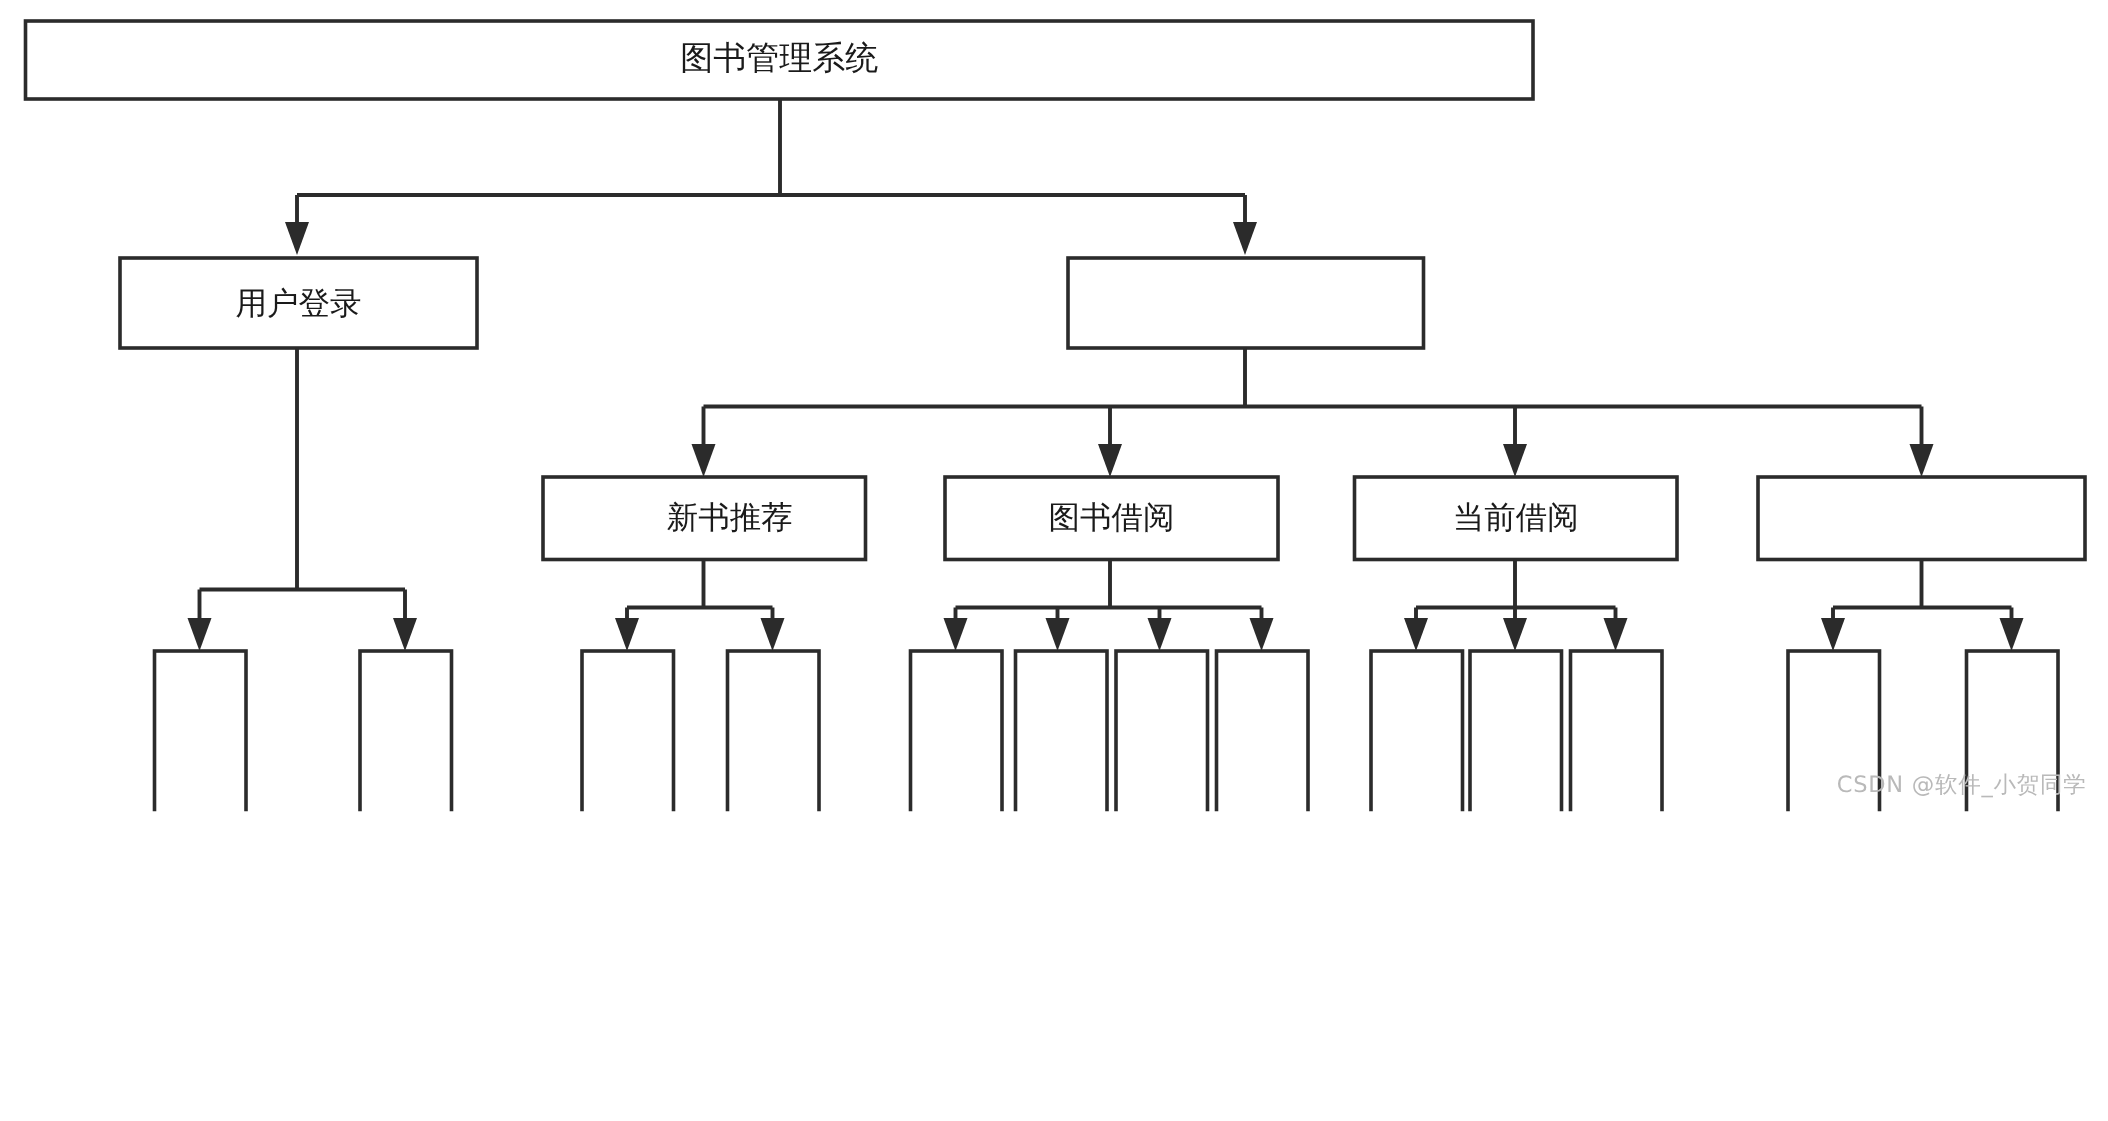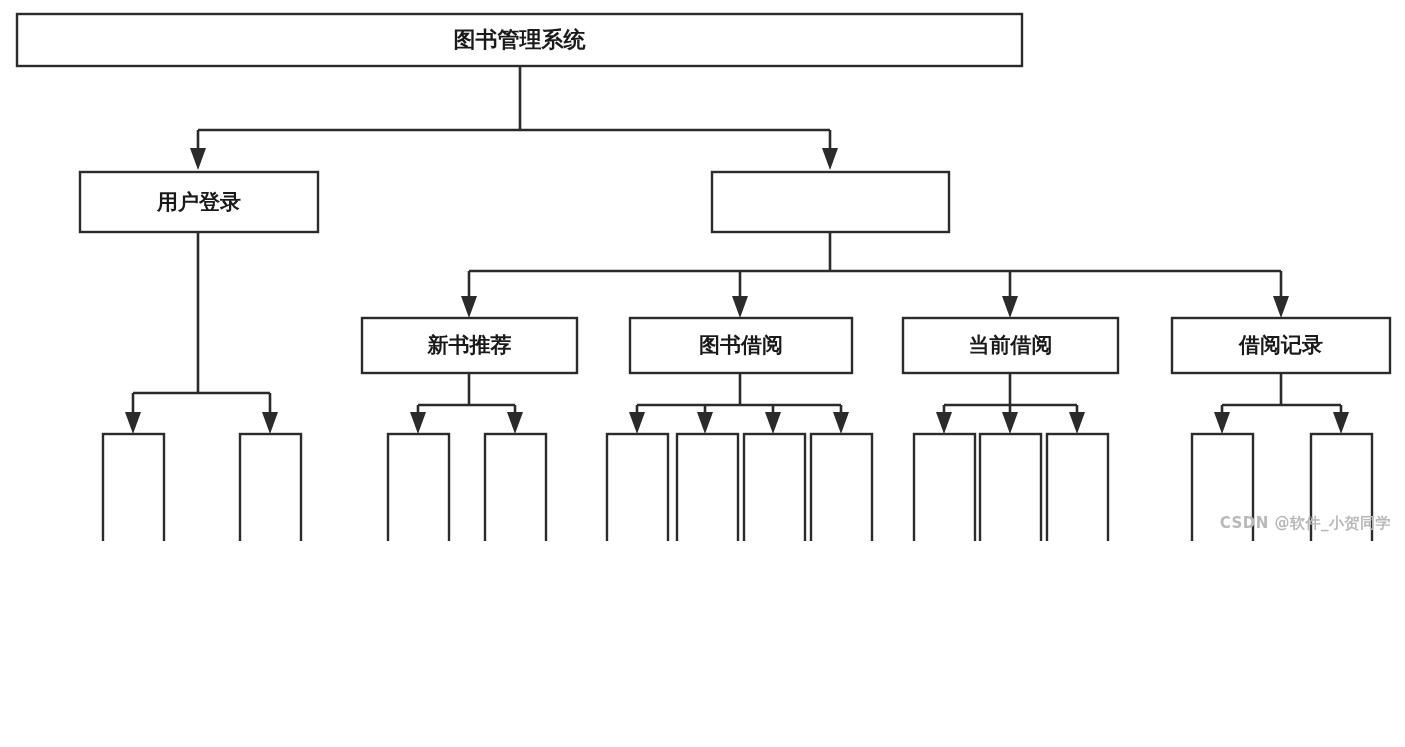--- a/index.html
+++ b/index.html
@@ -10,21 +10,20 @@
   }
   body {
     font-family: "DejaVu Sans", "Liberation Sans", sans-serif;
   }
   #diagram-root {
     position: relative;
     width: 1405px;
     height: 541px;
     background: #ffffff;
     overflow: hidden;
-    font-weight: bold;
   }
   #diagram-svg {
     position: absolute;
     left: 0;
     top: 0;
     width: 1405px;
     height: 747px;
   }
   .node-box {
     fill: #ffffff;
@@ -179,24 +178,23 @@
 
     <rect class="node-box" x="1192" y="434" width="61" height="301"></rect>
     <rect class="node-box" x="1311" y="434" width="61" height="301"></rect>
 
   </svg>
 
   <div class="node-label label-root" style="left:17px; top:14px; width:1005px; height:52px;">图书管理系统</div>
 
   <div class="node-label label-horizontal" style="left:80px; top:172px; width:238px; height:60px;">用户登录</div>
 
-  <div class="node-label label-horizontal" style="left:362px; top:318px; width:215px; height:55px;">新书推荐</div>
+  <div class="node-label label-horizontal" style="left:362px; top:318px; width:215px; height:55px;padding-left:17px;">新书推荐</div>
   <div class="node-label label-horizontal" style="left:903px; top:318px; width:215px; height:55px;">当前借阅</div>
   <div class="node-label label-horizontal" style="left:630px; top:318px; width:222px; height:55px;">图书借阅</div>
-  <div class="node-label label-horizontal" style="left:1172px; top:318px; width:218px; height:55px;">借阅记录</div>
 
   <div class="node-label label-vertical vcenter" style="left:103px; top:434px; width:61px; height:301px;">用户登录</div>
   <div class="node-label label-vertical vcenter" style="left:240px; top:434px; width:61px; height:301px;">注销登录</div>
 
   <div class="node-label label-vertical vcenter" style="left:388px; top:434px; width:61px; height:301px;">查询图书</div>
   <div class="node-label label-vertical vcenter" style="left:485px; top:434px; width:61px; height:301px;">借阅图书</div>
 
   <div class="node-label label-vertical vcenter" style="left:607px; top:434px; width:61px; height:301px;">查询图书</div>
   <div class="node-label label-vertical" style="left:677px; top:434px; width:61px; height:301px;">新增图书（管理员）</div>
   <div class="node-label label-vertical" style="left:744px; top:434px; width:61px; height:301px;">编辑图书（管理员）</div>

